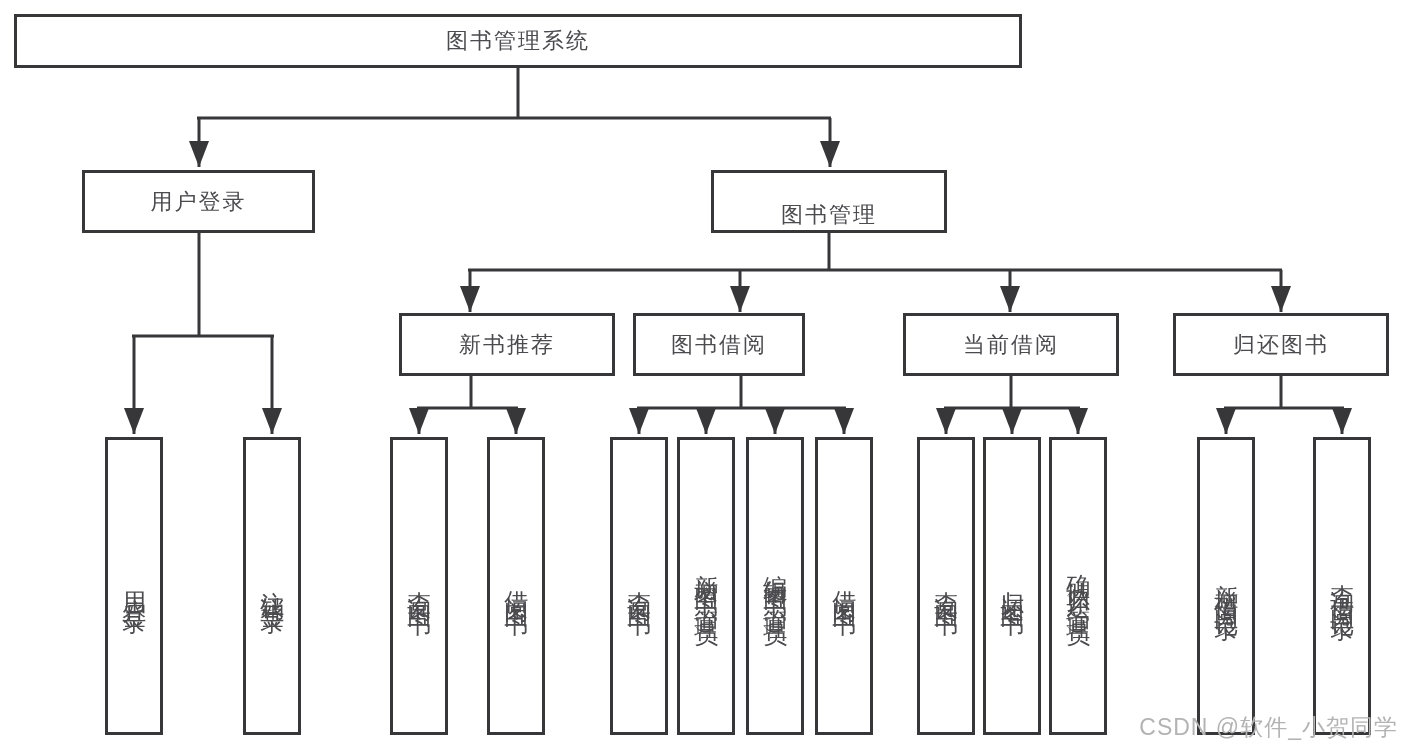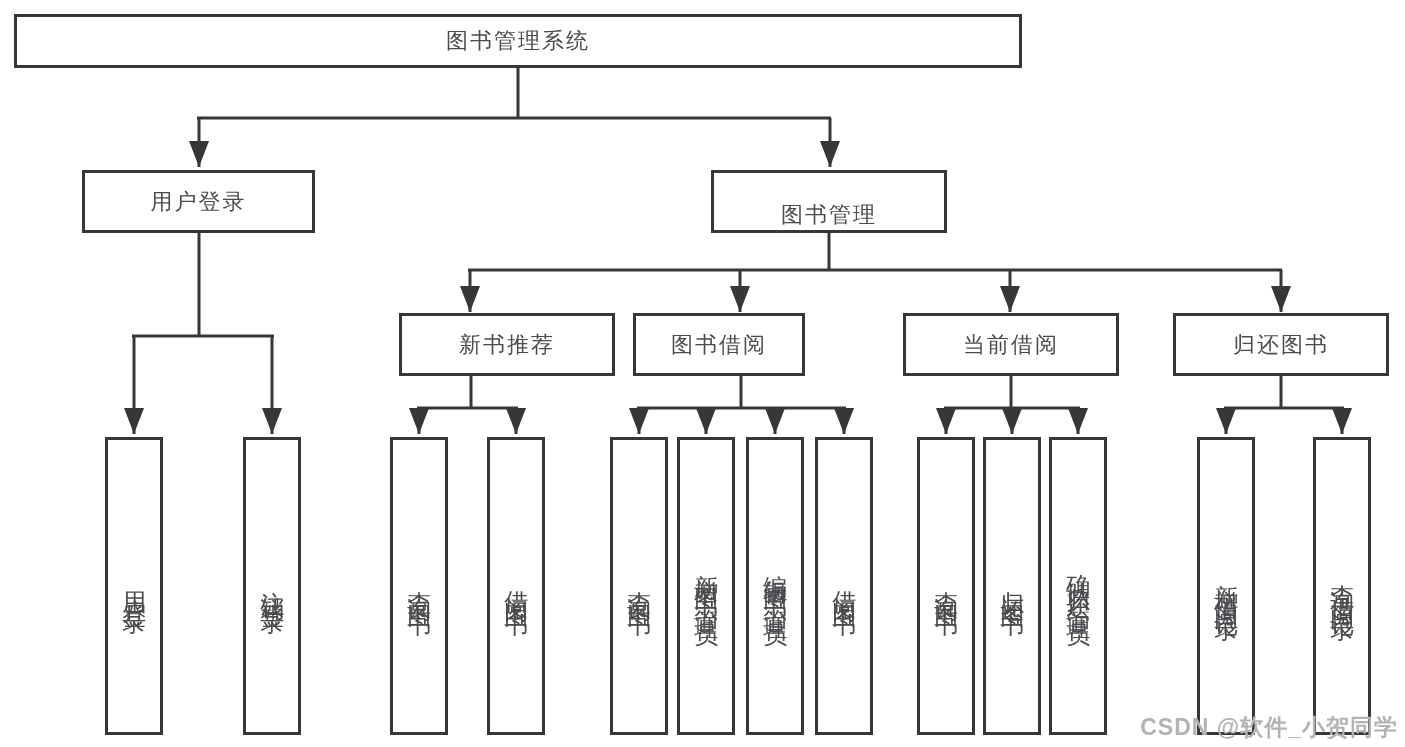--- a/index.html
+++ b/index.html
@@ -20,21 +20,21 @@
   .node.mid  { font-size:22px; letter-spacing:2px; }
   .node.leaf { }
   .node.leaf span {
     writing-mode:vertical-rl;
     font-size:24px; line-height:1.18; letter-spacing:7px;
     color:#4b4b4f;
   }
   .watermark {
     position:absolute; right:7px; bottom:4px;
     font-size:23px; letter-spacing:1px;
-    color:#b3b3b3; white-space:nowrap;font-weight:bold;
+    color:#b3b3b3; white-space:nowrap;
   }
 </style>
 </head>
 <body>
 
 <div class="canvas">
 
   <svg class="connectors" width="1405" height="747" viewBox="0 0 1405 747" xmlns="http://www.w3.org/2000/svg">
     <defs>
       <marker id="arrow" markerUnits="userSpaceOnUse" markerWidth="22" markerHeight="28" refX="10" refY="26" orient="0">

